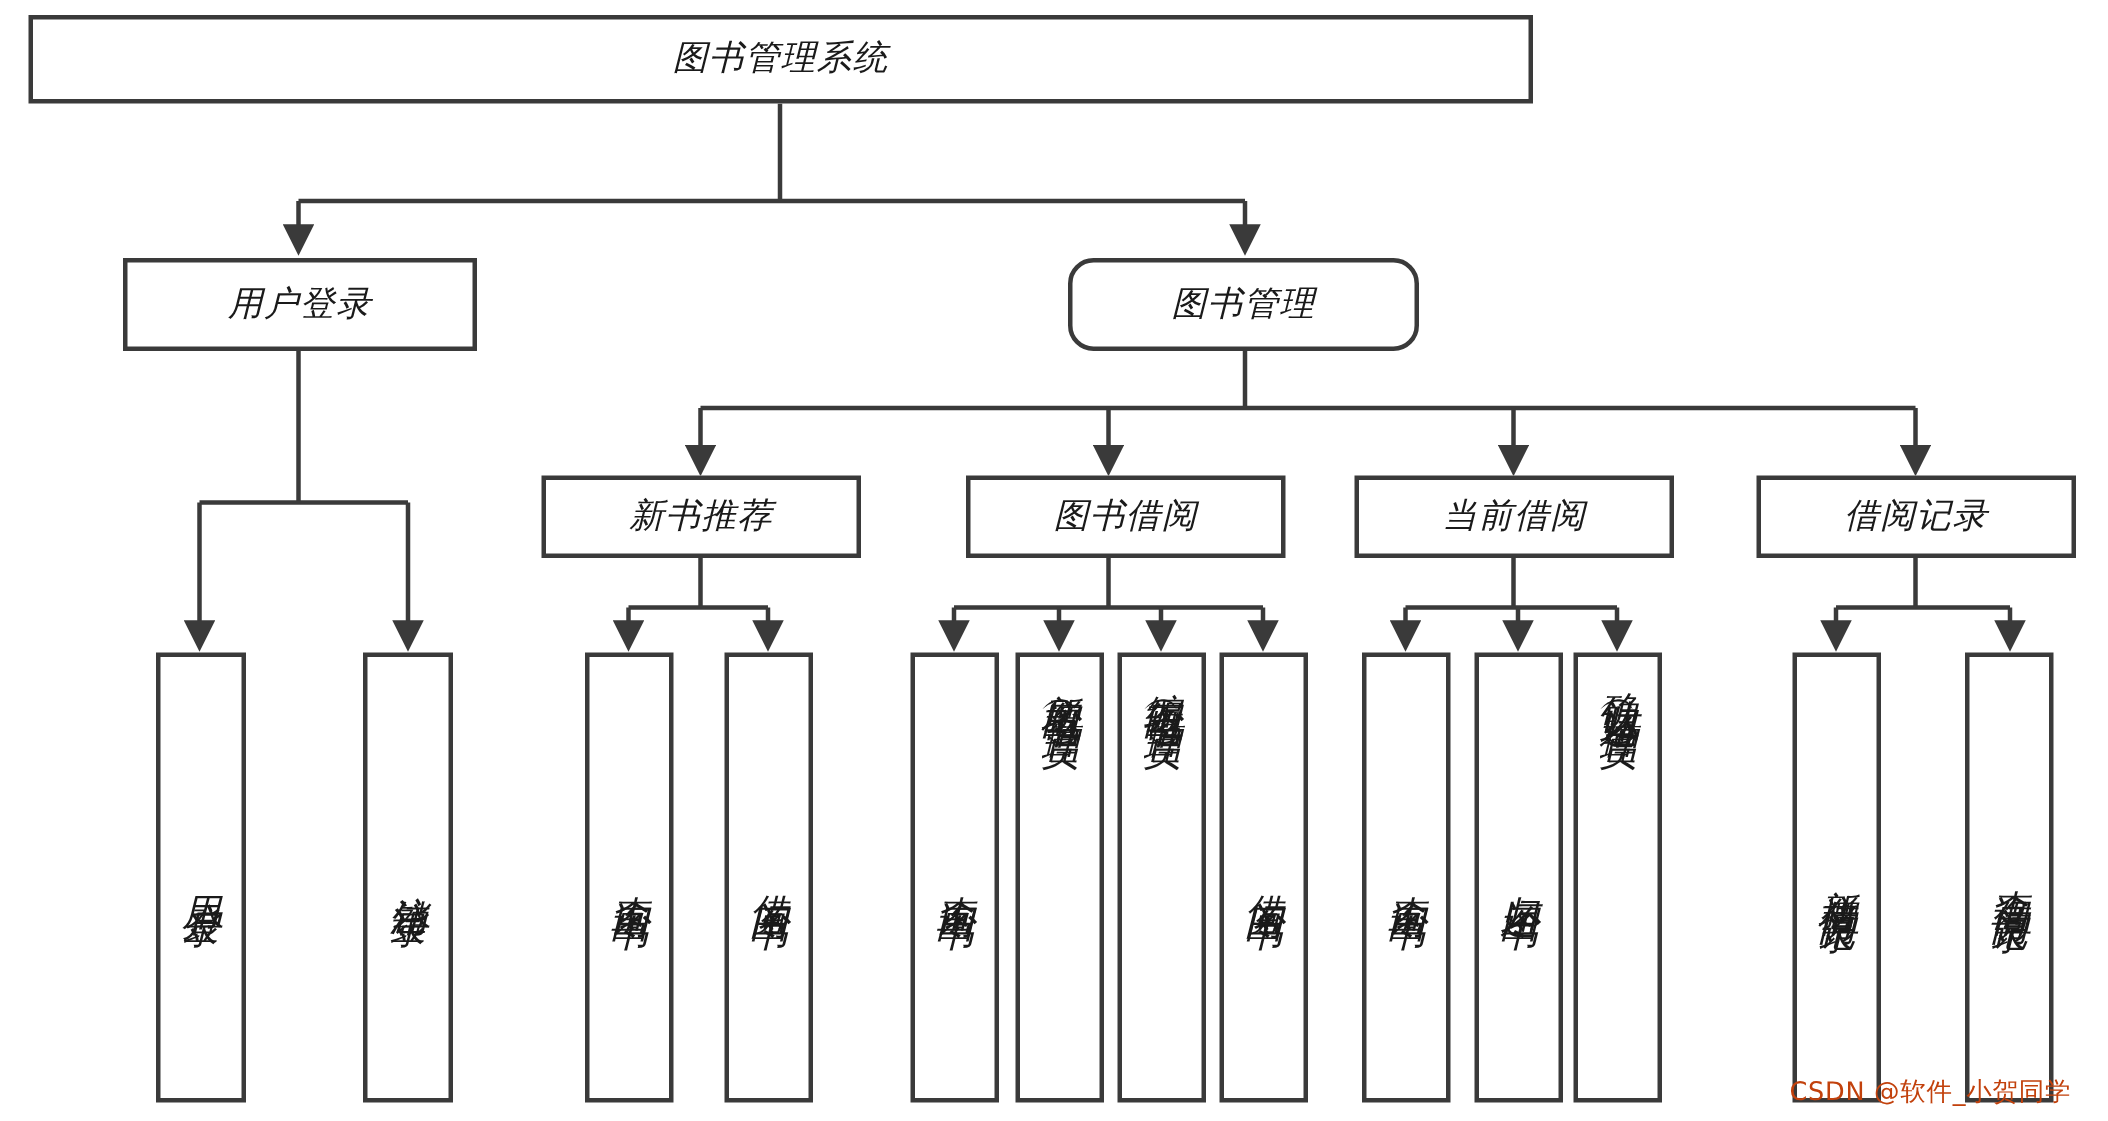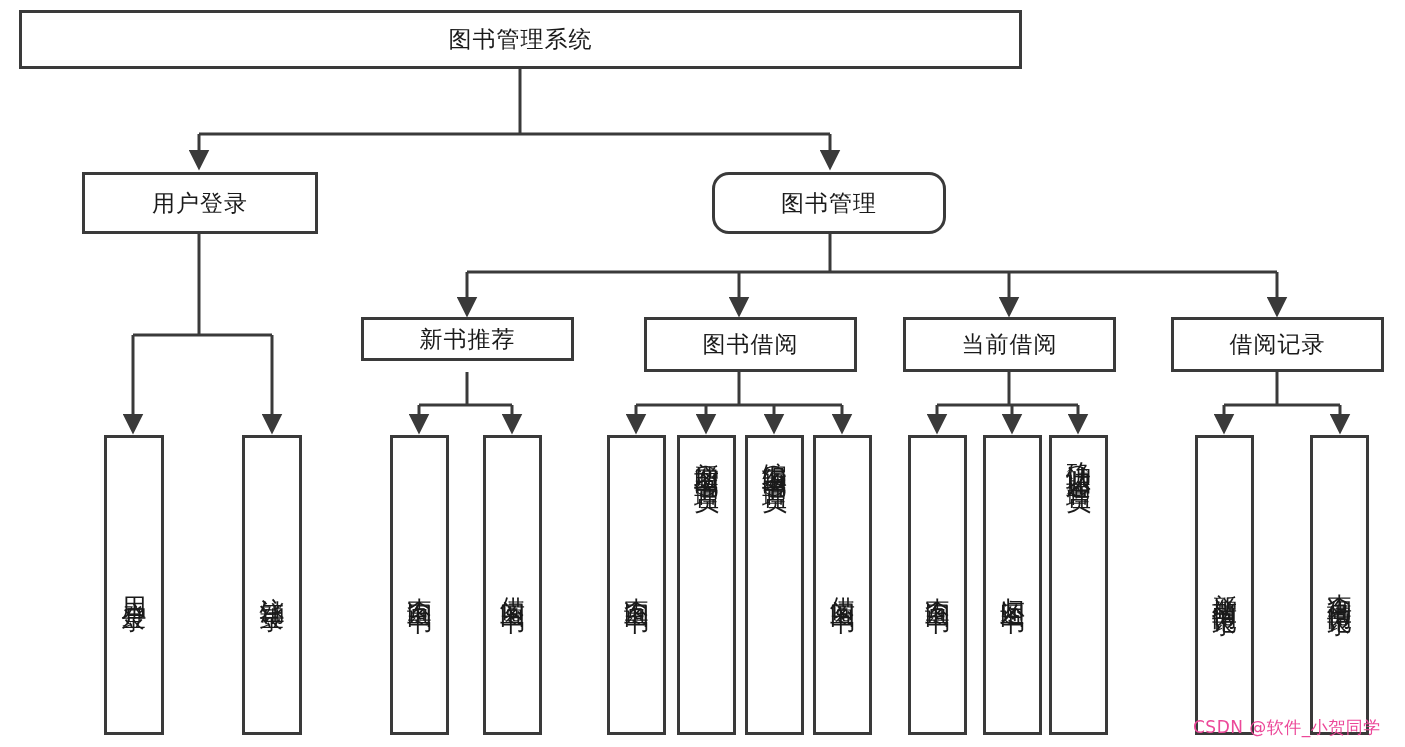--- a/index.html
+++ b/index.html
@@ -27,20 +27,21 @@
   }
   .node {
     position: absolute;
     box-sizing: border-box;
     border: 3px solid #3a3a3a;
     background: #ffffff;
     display: flex;
     align-items: center;
     justify-content: center;
     color: #1a1a1a;
+    font-style: italic;
   }
   .node-label {
     font-size: 23px;
     line-height: 1.15;
     letter-spacing: 1px;
     white-space: nowrap;
     color: #1a1a1a;
   }
   
   .node.leaf {
@@ -55,21 +56,21 @@
     writing-mode: vertical-rl;
     text-orientation: upright;
     font-size: 25px;
     letter-spacing: 4px;
     line-height: 1;
     white-space: nowrap;
   }
   .watermark {
     position: absolute;
     font-size: 17px;
-    color: #ec4899;
+    color: #c2410c;
     letter-spacing: 0.5px;
     white-space: nowrap;
     font-family: "DejaVu Sans", "Liberation Sans", sans-serif;
   }
 </style>
 </head>
 <body>
 
 <div id="diagram-root">
 
@@ -128,21 +129,21 @@
   </div>
 
   <div class="node" style="left:82px; top:172px; width:236px; height:62px;">
     <span class="node-label">用户登录</span>
   </div>
 
   <div class="node" style="left:712px; top:172px; width:234px; height:62px;border-radius:17px;">
     <span class="node-label">图书管理</span>
   </div>
 
-  <div class="node" style="left:361px; top:317px; width:213px; height:44px;">
+  <div class="node" style="left:361px; top:317px; width:213px; height:55px;">
     <span class="node-label">新书推荐</span>
   </div>
 
   <div class="node" style="left:633px; top:317px; width:213px; height:55px;margin-left:11px;">
     <span class="node-label">图书借阅</span>
   </div>
 
   <div class="node" style="left:1171px; top:317px; width:213px; height:55px;">
     <span class="node-label">借阅记录</span>
   </div>

